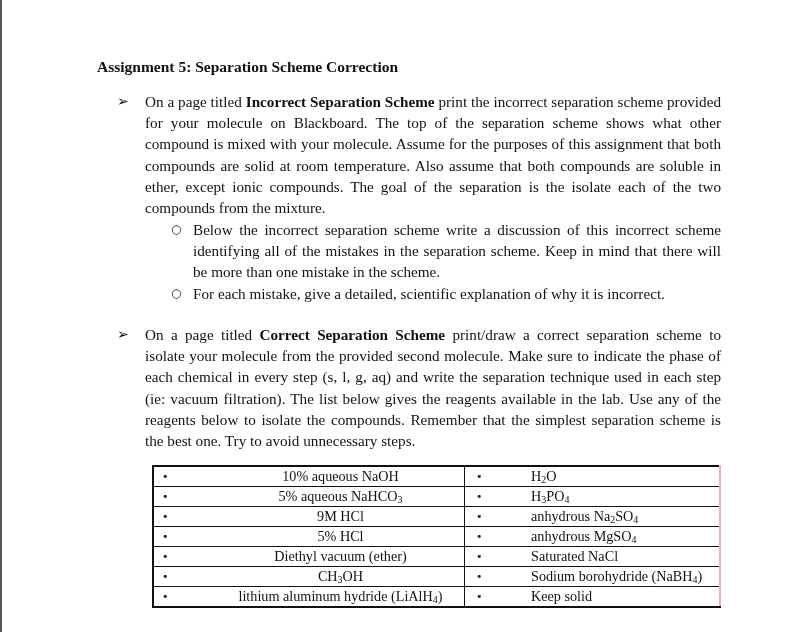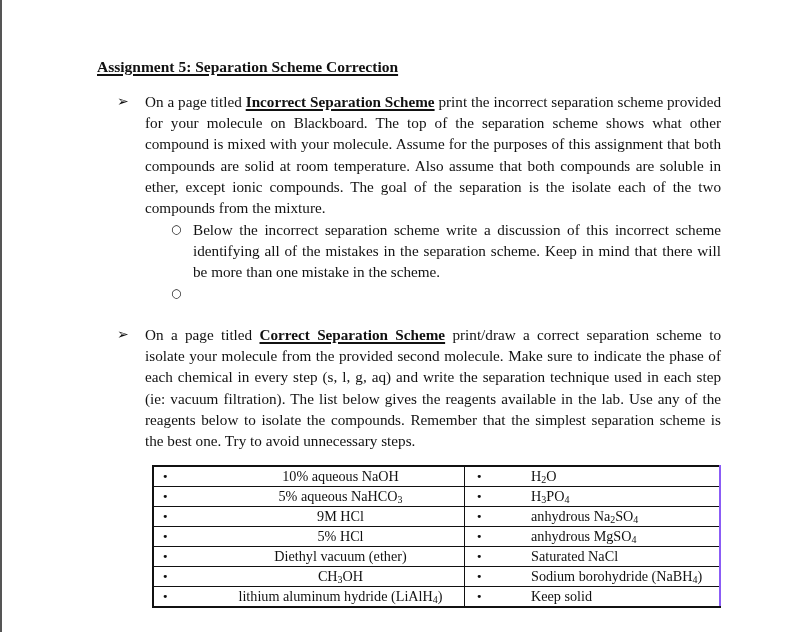--- a/index.html
+++ b/index.html
@@ -9,34 +9,34 @@
     font-family: "Liberation Serif", "DejaVu Serif", serif;
     color: #111111;
   }
   .page-edge {
     position: absolute; left: 0; top: 0; bottom: 0; width: 2px;
     background: #555555;
   }
   .title {
     position: absolute; left: 97px; top: 58px;
     font-size: 15.5px; font-weight: bold;
-    text-decoration: underline; text-underline-offset: 2px;
+    text-underline-offset: 2px;
     text-decoration-thickness: 1.5px;
     white-space: nowrap;
   }
   .para {
     position: absolute; left: 145px; width: 576px;
     font-size: 15.2px; line-height: 21.2px;
     text-align: justify;
   }
   .para .arrow {
     position: absolute; left: -28px; top: 0;
     font-size: 14px; font-family: "DejaVu Sans", sans-serif;
   }
-  .para b.ul { text-decoration: underline; text-decoration-thickness: 1.5px; text-underline-offset: 2px; margin-top: 36px; }
+  .para b.ul { text-decoration-thickness: 1.5px; text-underline-offset: 2px; margin-top: 36px; }
   .sub {
     position: absolute; left: 193px; width: 528px;
     font-size: 15.2px; line-height: 21.2px;
     text-align: justify;
   }
   .sub .circle {
     position: absolute; left: -22px; top: 0;
     font-size: 12px; font-family: "DejaVu Sans", sans-serif;
   }
   table.reagents {
@@ -44,21 +44,21 @@
     width: 569px; border-collapse: collapse;
     font-size: 14.2px;
   }
   table.reagents td {
     border-top: 1.5px solid #111; border-bottom: 1.5px solid #111;
     height: 19px; padding: 0; vertical-align: middle; line-height: 17px;
   }
   table.reagents tr:first-child td { border-top: 2px solid #111; }
   table.reagents tr:last-child td { border-bottom: 2px solid #111; }
   td.bl { border-left: 2px solid #111; }
-  td.br { border-right: 2px solid #8b5cf6; }
+  td.br { border-right: 2px solid #f9a8d4; }
   td.mid { border-right: 1.5px solid #111; text-align: center; }
   td.bullet { width: 55px; text-align: left; padding-left: 8px !important; font-family: "DejaVu Sans", sans-serif; font-size: 11px; }
   td.bullet2 { width: 55px; text-align: left; padding-left: 11px !important; font-family: "DejaVu Sans", sans-serif; font-size: 11px; }
   td.left-text { width: 247px; }
   sub { font-size: 10px; vertical-align: -2px; line-height: 0; }
 </style>
 </head>
 <body>
 
 <div class="page-edge"></div>
@@ -70,20 +70,21 @@
   <span>On a page titled </span><b class="ul">Incorrect Separation Scheme</b><span> print the incorrect separation scheme provided for your molecule on Blackboard. The top of the separation scheme shows what other compound is mixed with your molecule.  Assume for the purposes of this assignment that both compounds are solid at room temperature. Also assume that both compounds are soluble in ether, except ionic compounds.  The goal of the separation is the isolate each of the two compounds from the mixture.</span>
 </div>
 
 <div class="sub" style="top:219px;">
   <span class="circle">○</span>
   <span>Below the incorrect separation scheme write a discussion of this incorrect scheme identifying all of the mistakes in the separation scheme.  Keep in mind that there will be more than one mistake in the scheme.</span>
 </div>
 
 <div class="sub" style="top:283px;">
   <span class="circle">○</span>
+  <span>For each mistake, give a detailed, scientific explanation of why it is incorrect.</span>
 </div>
 
 <div class="para" style="top:324px;">
   <span class="arrow">➢</span>
   <span>On a page titled </span><b class="ul">Correct Separation Scheme</b><span> print/draw a correct separation scheme to isolate your molecule from the provided second molecule.  Make sure to indicate the phase of each chemical in every step (s, l, g, aq) and write the separation technique used in each step (ie: vacuum filtration).  The list below gives the reagents available in the lab.  Use any of the reagents below to isolate the compounds. Remember that the simplest separation scheme is the best one.  Try to avoid unnecessary steps.</span>
 </div>
 
 <table class="reagents">
   <tbody id="reagent-body">
       <tr>

